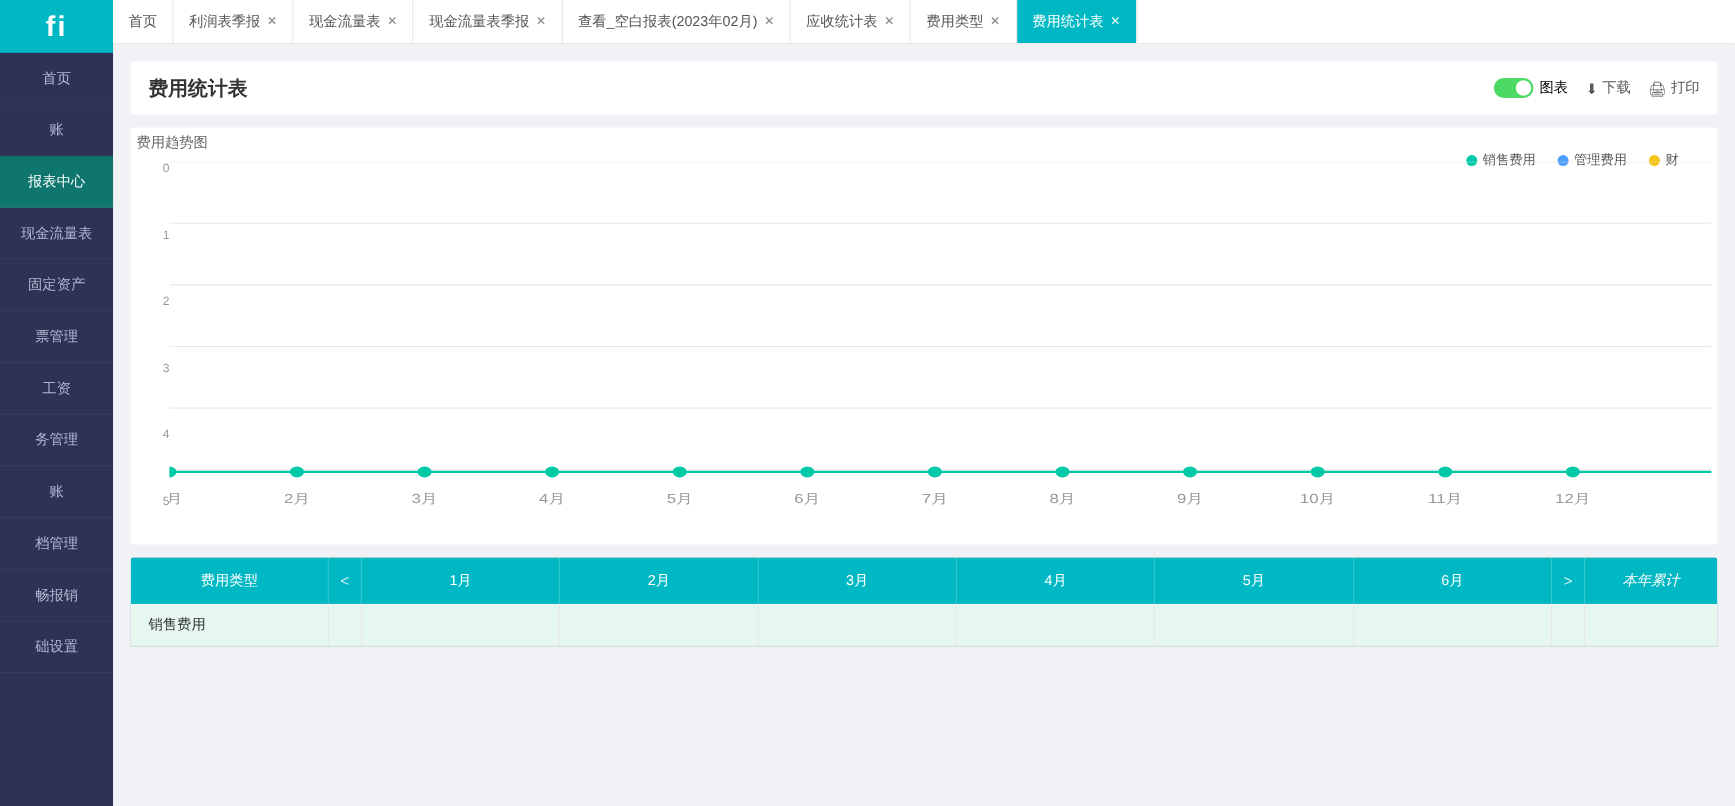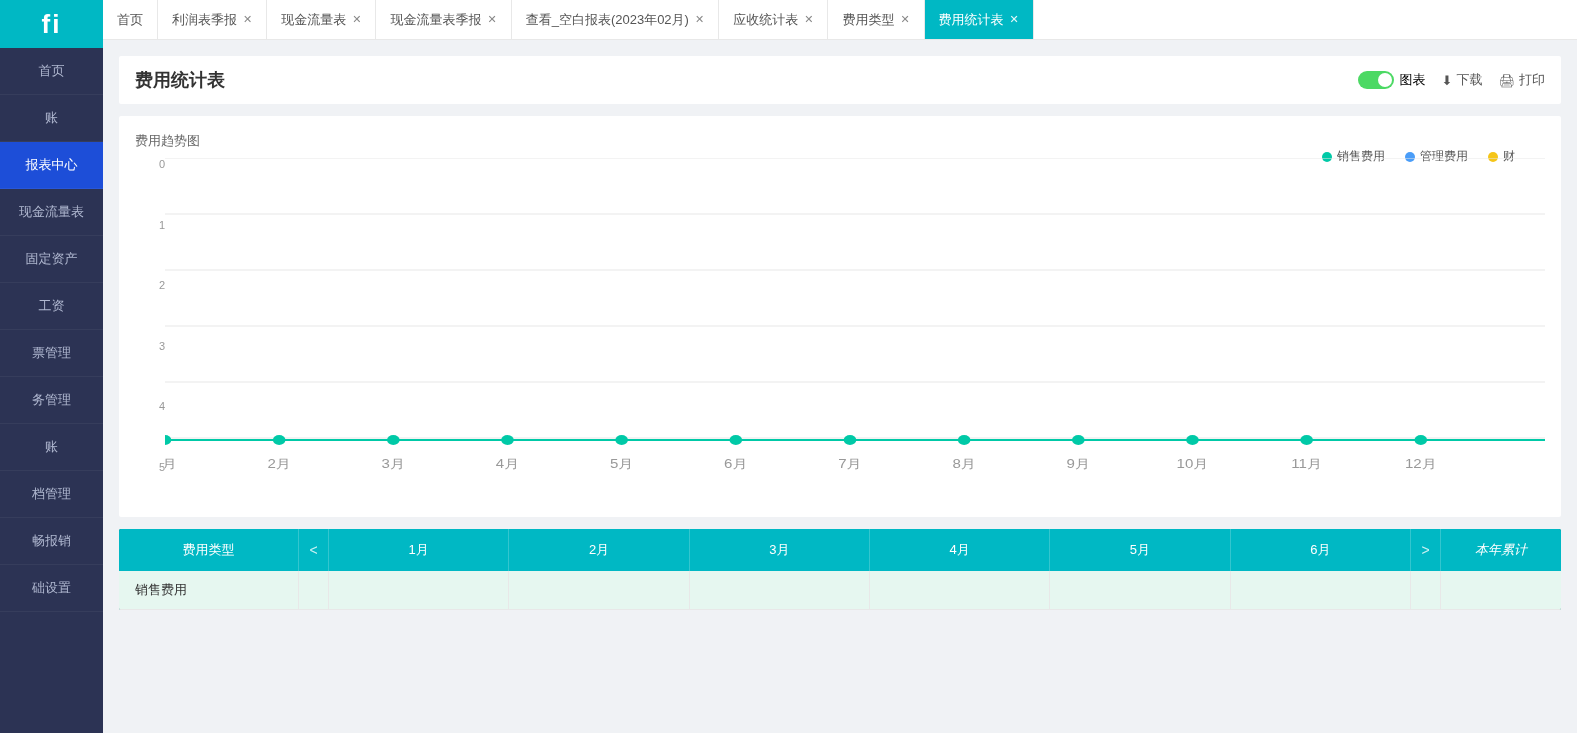--- a/index.html
+++ b/index.html
@@ -32,21 +32,21 @@
     }
     .sidebar-item {
       width: 100%;
       padding: 14px 0;
       text-align: center;
       font-size: 13px;
       color: #b0b8d0;
       cursor: pointer;
       border-bottom: 1px solid rgba(255,255,255,0.05);
     }
-    .sidebar-item.active { background: #1d4ed8; color: #fff; }
+    .sidebar-item.active { background: #0f766e; color: #fff; }
 
     
     .main {
       flex: 1;
       display: flex;
       flex-direction: column;
       background: #f0f2f5;
       overflow: hidden;
     }
 
@@ -142,21 +142,21 @@
       align-items: center;
       gap: 4px;
       color: #555;
       cursor: pointer;
       font-size: 13px;
     }
 
     
     .chart-section {
       background: #fff;
-      padding: 16px;
+      padding: 5px;
       margin-bottom: 12px;
       border-radius: 2px;
     }
     .chart-title {
       font-size: 13px;
       color: #666;
       margin-bottom: 8px;
     }
     .chart-legend {
       position: absolute;
@@ -256,22 +256,22 @@
 </head>
 <body>
 
 <div class="sidebar">
   <div class="sidebar-logo">fi</div>
   <div class="sidebar-item">首页</div>
   <div class="sidebar-item">账</div>
   <div class="sidebar-item active">报表中心</div>
   <div class="sidebar-item">现金流量表</div>
   <div class="sidebar-item">固定资产</div>
+  <div class="sidebar-item">票管理</div>
   <div class="sidebar-item">工资</div>
-  <div class="sidebar-item">票管理</div>
   <div class="sidebar-item">务管理</div>
   <div class="sidebar-item">账</div>
   <div class="sidebar-item">档管理</div>
   <div class="sidebar-item">畅报销</div>
   <div class="sidebar-item">础设置</div>
 </div>
 
 <div class="main">
 
   <div class="tab-bar">

